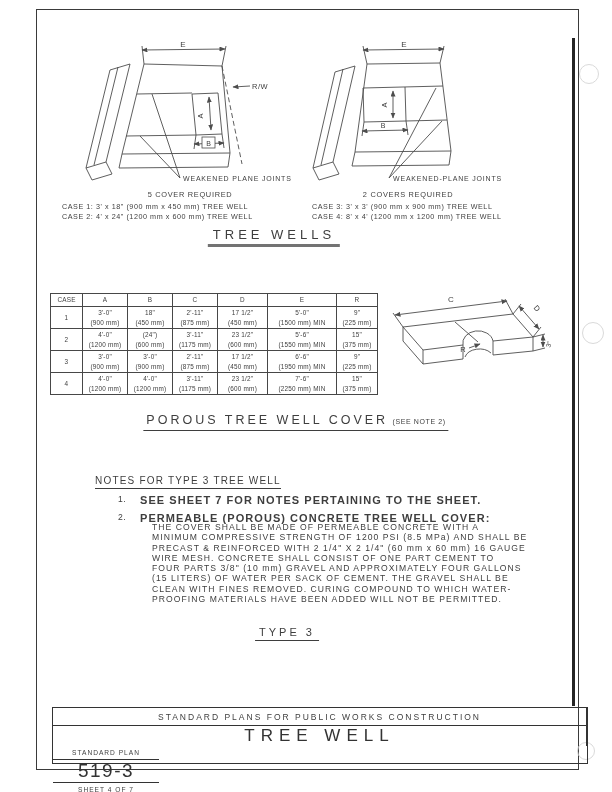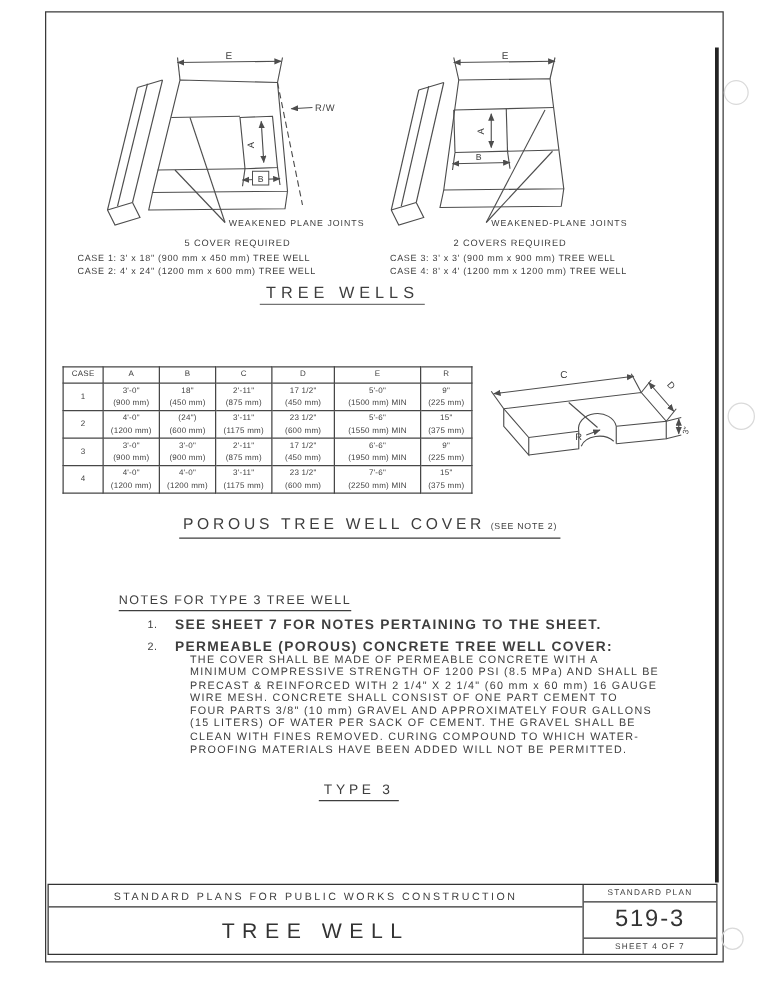--- a/index.html
+++ b/index.html
@@ -4,21 +4,21 @@
 <style>
   html,body{margin:0;padding:0;background:#fff;}
   body{width:612px;height:792px;position:relative;overflow:hidden;
        font-family:"Liberation Sans",sans-serif;color:#3e3e3e;}
   .abs{position:absolute;}
   .frame{left:36px;top:9px;width:541px;height:759px;border:1.2px solid #3a3a3a;}
   .thick-right{left:572px;top:38px;width:3px;height:668px;background:#242424;}
   .punch{border:1.5px solid #dadada;border-radius:50%;}
   .caption{font-size:7.4px;letter-spacing:.7px;}
   .caseline{font-size:7.2px;letter-spacing:.55px;}
-  .big-title{font-size:13px;letter-spacing:4px;border-bottom:1px solid #737373;
+  .big-title{font-size:13px;letter-spacing:4px;border-bottom:3px solid #737373;
              padding:0 5px 2px;display:inline-block;}
   .center{transform:translateX(-50%);}
   .porous-wrap{border-bottom:1px solid #3e3e3e;padding:0 3px 2px;display:inline-block;white-space:nowrap;}
   .porous-main{font-size:12.5px;letter-spacing:3px;margin-top:28px;}
   .porous-note{font-size:7px;letter-spacing:.6px;}
   .notes-head{font-size:10px;letter-spacing:1.2px;border-bottom:1px solid #3e3e3e;
               padding-bottom:2px;display:inline-block;}
   .note-num{font-size:8.6px;letter-spacing:.5px;}
   .note-text{font-size:11px;letter-spacing:1.05px;white-space:nowrap;font-weight:bold;}
   .note-body{font-size:8.6px;letter-spacing:1.05px;line-height:10.3px;white-space:pre-line;}
@@ -26,21 +26,21 @@
               padding:0 4px 2px;display:inline-block;}
   
   table.dim{border-collapse:collapse;table-layout:fixed;}
   table.dim th,table.dim td{border:1px solid #474747;font-weight:normal;
       font-size:6.4px;letter-spacing:.2px;text-align:center;vertical-align:middle;
       white-space:pre-line;line-height:1.45;padding:0;}
   table.dim{border:1.6px solid #3a3a3a;}
   table.dim th{height:12px;}
   table.dim td{height:21px;}
   
-  .tb-outer{left:38px;top:707px;width:534px;height:55px;border:1.6px solid #333;display:flex;}
+  .tb-outer{left:52px;top:707px;width:534px;height:55px;border:1.6px solid #333;display:flex;flex-direction:column;}
   .tb-left{flex:1;border-right:1.4px solid #333;display:flex;flex-direction:column;}
   .tb-org{height:17px;border-bottom:1px solid #333;display:flex;align-items:center;justify-content:center;
           font-size:8.5px;letter-spacing:2px;}
   .tb-title{flex:1;display:flex;align-items:center;justify-content:center;
           font-size:17px;letter-spacing:6px;color:#333;}
   .tb-right{width:106px;display:flex;flex-direction:column;}
   .tb-plan-label{height:13px;border-bottom:1px solid #333;display:flex;align-items:center;justify-content:center;
           font-size:6.6px;letter-spacing:1px;}
   .tb-plan-num{flex:1;display:flex;align-items:center;justify-content:center;
           font-size:19px;letter-spacing:1.5px;color:#333;}

